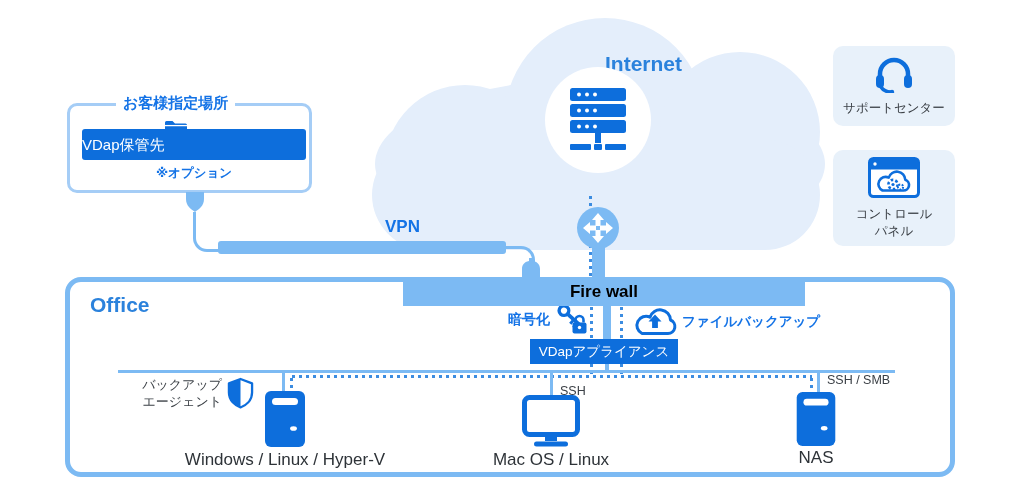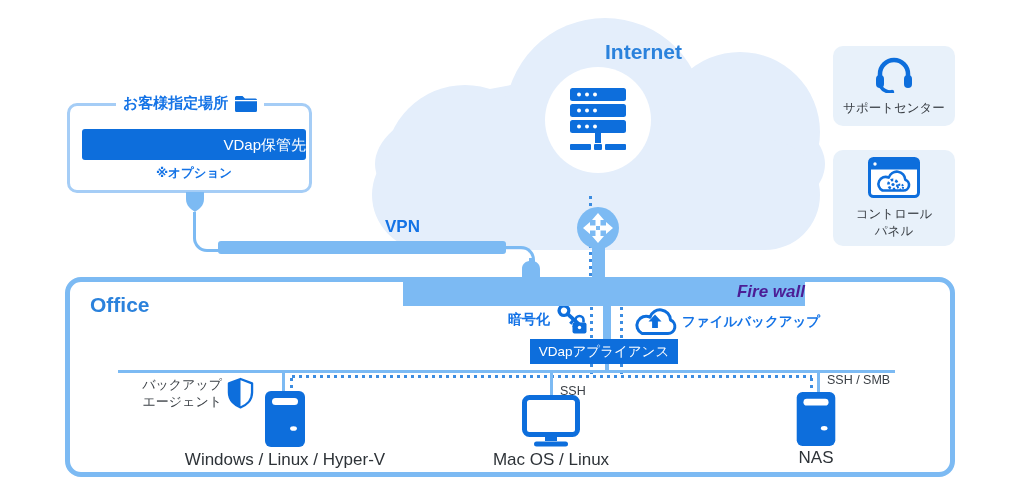--- a/index.html
+++ b/index.html
@@ -16,45 +16,45 @@
   .dot-h{position:absolute;height:3px;
          background-image:repeating-linear-gradient(to right,#3c8ce0 0 3px,transparent 3px 7px);}
   .dot-v{position:absolute;width:3px;
          background-image:repeating-linear-gradient(to bottom,#3c8ce0 0 3px,transparent 3px 7px);}
 
   .cable-left{position:absolute;border-left:3px solid #7cbaf3;border-bottom:3px solid #7cbaf3;
               border-bottom-left-radius:14px;}
   .cable-right{position:absolute;border-top:3px solid #7cbaf3;border-right:3px solid #7cbaf3;
                border-top-right-radius:14px;}
 
-  .txt-blue{color:#1473e6;}
+  .txt-blue{color:#1473e6;flex-direction:column;}
   .txt-soft{color:#2b82dc;}
   .txt-dark{color:#3b4046;}
 
-  .internet-label{font-size:21px;font-weight:600;}
+  .internet-label{font-size:21px;font-weight:600;margin-top:12px;}
   .office-label{font-size:21px;font-weight:600;}
   .dc-label{font-size:13px;text-align:center;width:150px;}
 
   .cust-box{position:absolute;left:67px;top:103px;width:245px;height:90px;background:#fff;
             border:3px solid #a5cdf6;border-radius:10px;box-sizing:border-box;}
   .cust-title{position:absolute;left:116px;top:94px;background:#fff;padding:0 7px;
               display:flex;align-items:center;gap:7px;font-size:15px;font-weight:bold;}
   .cust-btn{position:absolute;left:82px;top:129px;width:224px;height:31px;background:#0d6edc;
-            border-radius:3px;color:#fff;font-size:15px;line-height:31px;text-align:right;}
+            border-radius:3px;color:#fff;font-size:15px;line-height:31px;text-align:left;}
   .cust-note{position:absolute;left:82px;top:165px;width:224px;text-align:center;
              font-size:12.5px;font-weight:bold;}
 
   .side-box{position:absolute;left:833px;width:122px;background:#e8f1fa;border-radius:10px;
             display:flex;flex-direction:column;align-items:center;justify-content:center;gap:7px;}
   .side-label{font-size:12.5px;text-align:center;line-height:17px;}
 
   .office-box{position:absolute;left:65px;top:277px;width:890px;height:200px;box-sizing:border-box;
               border:5px solid #7cbaf3;border-radius:16px;}
   .firewall{position:absolute;left:403px;top:277px;width:402px;height:29px;background:#7cbaf3;
-            color:#4c1d95;font-size:17px;font-weight:bold;text-align:right;line-height:29px;z-index:4;font-style:italic;}
+            color:#000000;font-size:17px;font-weight:bold;text-align:center;line-height:29px;z-index:4;}
   .vdap-box{position:absolute;left:530px;top:339px;width:148px;height:25px;background:#0d6edc;
             color:#fff;font-size:13.5px;text-align:center;line-height:25px;z-index:4;}
 
   .vpn-bar{position:absolute;left:218px;top:241px;width:288px;height:13px;background:#7cbaf3;border-radius:3px;}
   .vpn-label{position:absolute;left:337px;top:217px;font-size:17px;font-weight:bold;margin-left:48px;}
 
   .enc-label{position:absolute;left:508px;top:311px;font-size:14px;font-weight:bold;}
   .fb-label{position:absolute;left:682px;top:313px;font-size:13.5px;font-weight:bold;}
 
   .agent-label{position:absolute;left:138px;top:376px;width:84px;text-align:right;

